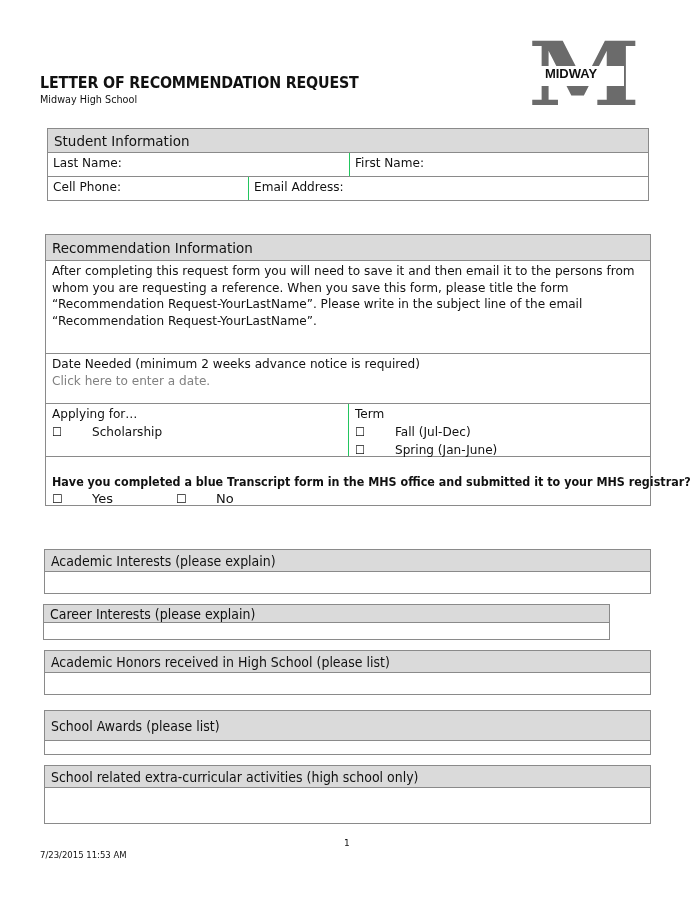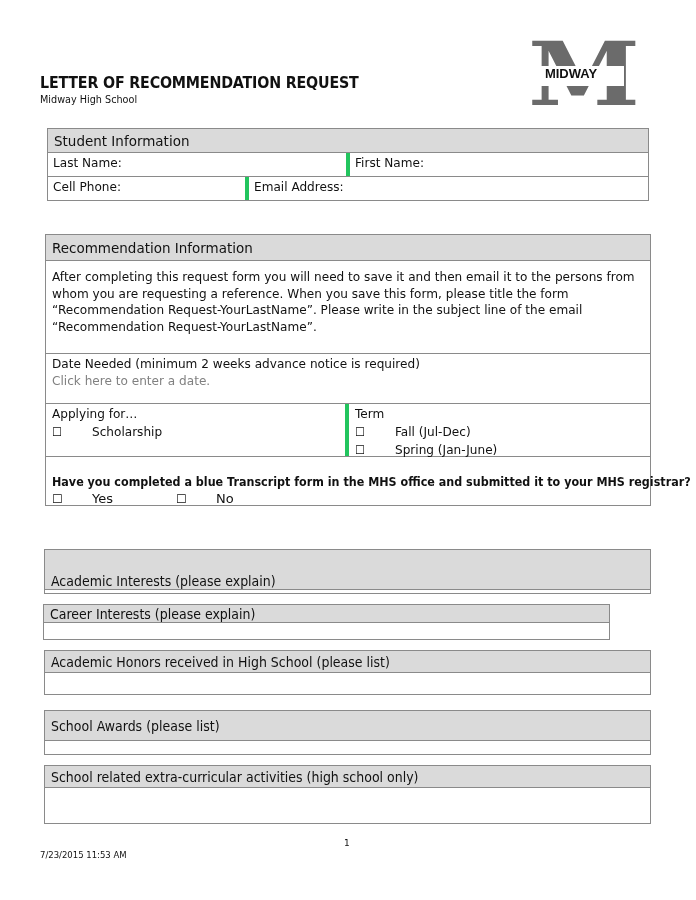--- a/index.html
+++ b/index.html
@@ -12,21 +12,21 @@
     .logo { position: absolute; left: 518px; top: 40px; width: 106px; height: 70px; }
     .logo .m { position: absolute; left: 10px; top: -10px; font-family: "DejaVu Serif", serif; font-weight: bold; font-size: 88px; color: #6b6b6b; line-height: 1; transform: scaleX(1.15); transform-origin: left top; }
     .logo .word { position: absolute; left: 0; top: 26px; width: 106px; text-align: center; font-family: "Liberation Sans", sans-serif; font-weight: bold; font-size: 13px; color: #111; letter-spacing: 0px; background: transparent; }
     .logo .band { position: absolute; left: 0; top: 26px; width: 106px; height: 20px; background: #fff; }
 
     .tbl { position: absolute; border: 1px solid #8a8a8a; background: #fff; }
     .hdr { background: #dadada; border-bottom: 1px solid #8a8a8a; font-size: 14.5px; padding-left: 6px; display: flex; align-items: center; transform-origin: left; }
     .hdr span, .cell span, .txt { display: inline-block; transform: scaleX(0.93); transform-origin: left; white-space: nowrap; }
     .row { display: flex; border-bottom: 1px solid #8a8a8a; }
     .row:last-child { border-bottom: none; }
-    .cell { font-size: 13px; padding-left: 5px; padding-top: 2px; border-right: 4px solid #22c55e; }
+    .cell { font-size: 13px; padding-left: 5px; padding-top: 2px; border-right: 1px solid #22c55e; }
     .cell:last-child { border-right: none; }
 
     .para { font-size: 13px; line-height: 16.5px; padding: 13px 0 0 6px; }
     .para .txt { display: block; }
     .placeholder { color: #808080; }
     .chk { display: inline-block; width: 40px; font-size: 12px; }
     .opt { font-size: 13px; line-height: 18px; white-space: nowrap; }
 
     .simple .hdr { font-size: 13.5px; }
     .footer-num { position: absolute; left: 344px; top: 838px; font-size: 9px; }
@@ -64,21 +64,21 @@
       <span>Email Address:</span>
     </div>
   </div>
 </div>
 
 <div class="tbl" style="left:45px; top:234px; width:606px; height:272px;">
   <div class="hdr" style="height:26px;">
     <span>Recommendation Information</span>
   </div>
   <div class="row" style="height:93px;">
-    <div class="para" style="padding-top:8px;">
+    <div class="para" style="padding-top:2px;">
       <span class="txt">After completing this request form you will need to save it and then email it to the persons from</span>
       <span class="txt">whom you are requesting a reference.  When you save this form, please title the form</span>
       <span class="txt">“Recommendation Request-YourLastName”.  Please write in the subject line of the email</span>
       <span class="txt">“Recommendation Request-YourLastName”.</span>
     </div>
   </div>
   <div class="row" style="height:50px;">
     <div class="para" style="padding-top:2px; line-height:16.5px;">
       <span class="txt">Date Needed (minimum 2 weeks advance notice is required)</span>
       <span class="txt placeholder">Click here to enter a date.</span>
@@ -99,21 +99,21 @@
     <div style="padding:16px 0 0 6px;">
       <div class="opt" style="font-size:12px;font-weight:bold;"><span class="txt">Have you completed a blue Transcript form in the MHS office and submitted it to your MHS registrar?</span></div>
       <div class="opt" style="line-height:16px;">
         <span style="display:inline-block; width:124px;"><span class="chk">☐</span><span>Yes</span></span><span><span class="chk">☐</span><span>No</span></span>
       </div>
     </div>
   </div>
 </div>
 
 <div class="tbl simple" style="left:44px; top:549px; width:607px; height:45px;">
-  <div class="hdr" style="height:40px;align-items:flex-end;">
+  <div class="hdr" style="height:22px;">
       <span>Academic Interests (please explain)</span>
     </div>
   <div style="height:21px;"></div>
 </div>
 
 <div class="tbl simple" style="left:43px; top:604px; width:567px; height:36px;">
   <div class="hdr" style="height:18px;">
       <span>Career Interests (please explain)</span>
     </div>
   <div style="height:16px;"></div>

